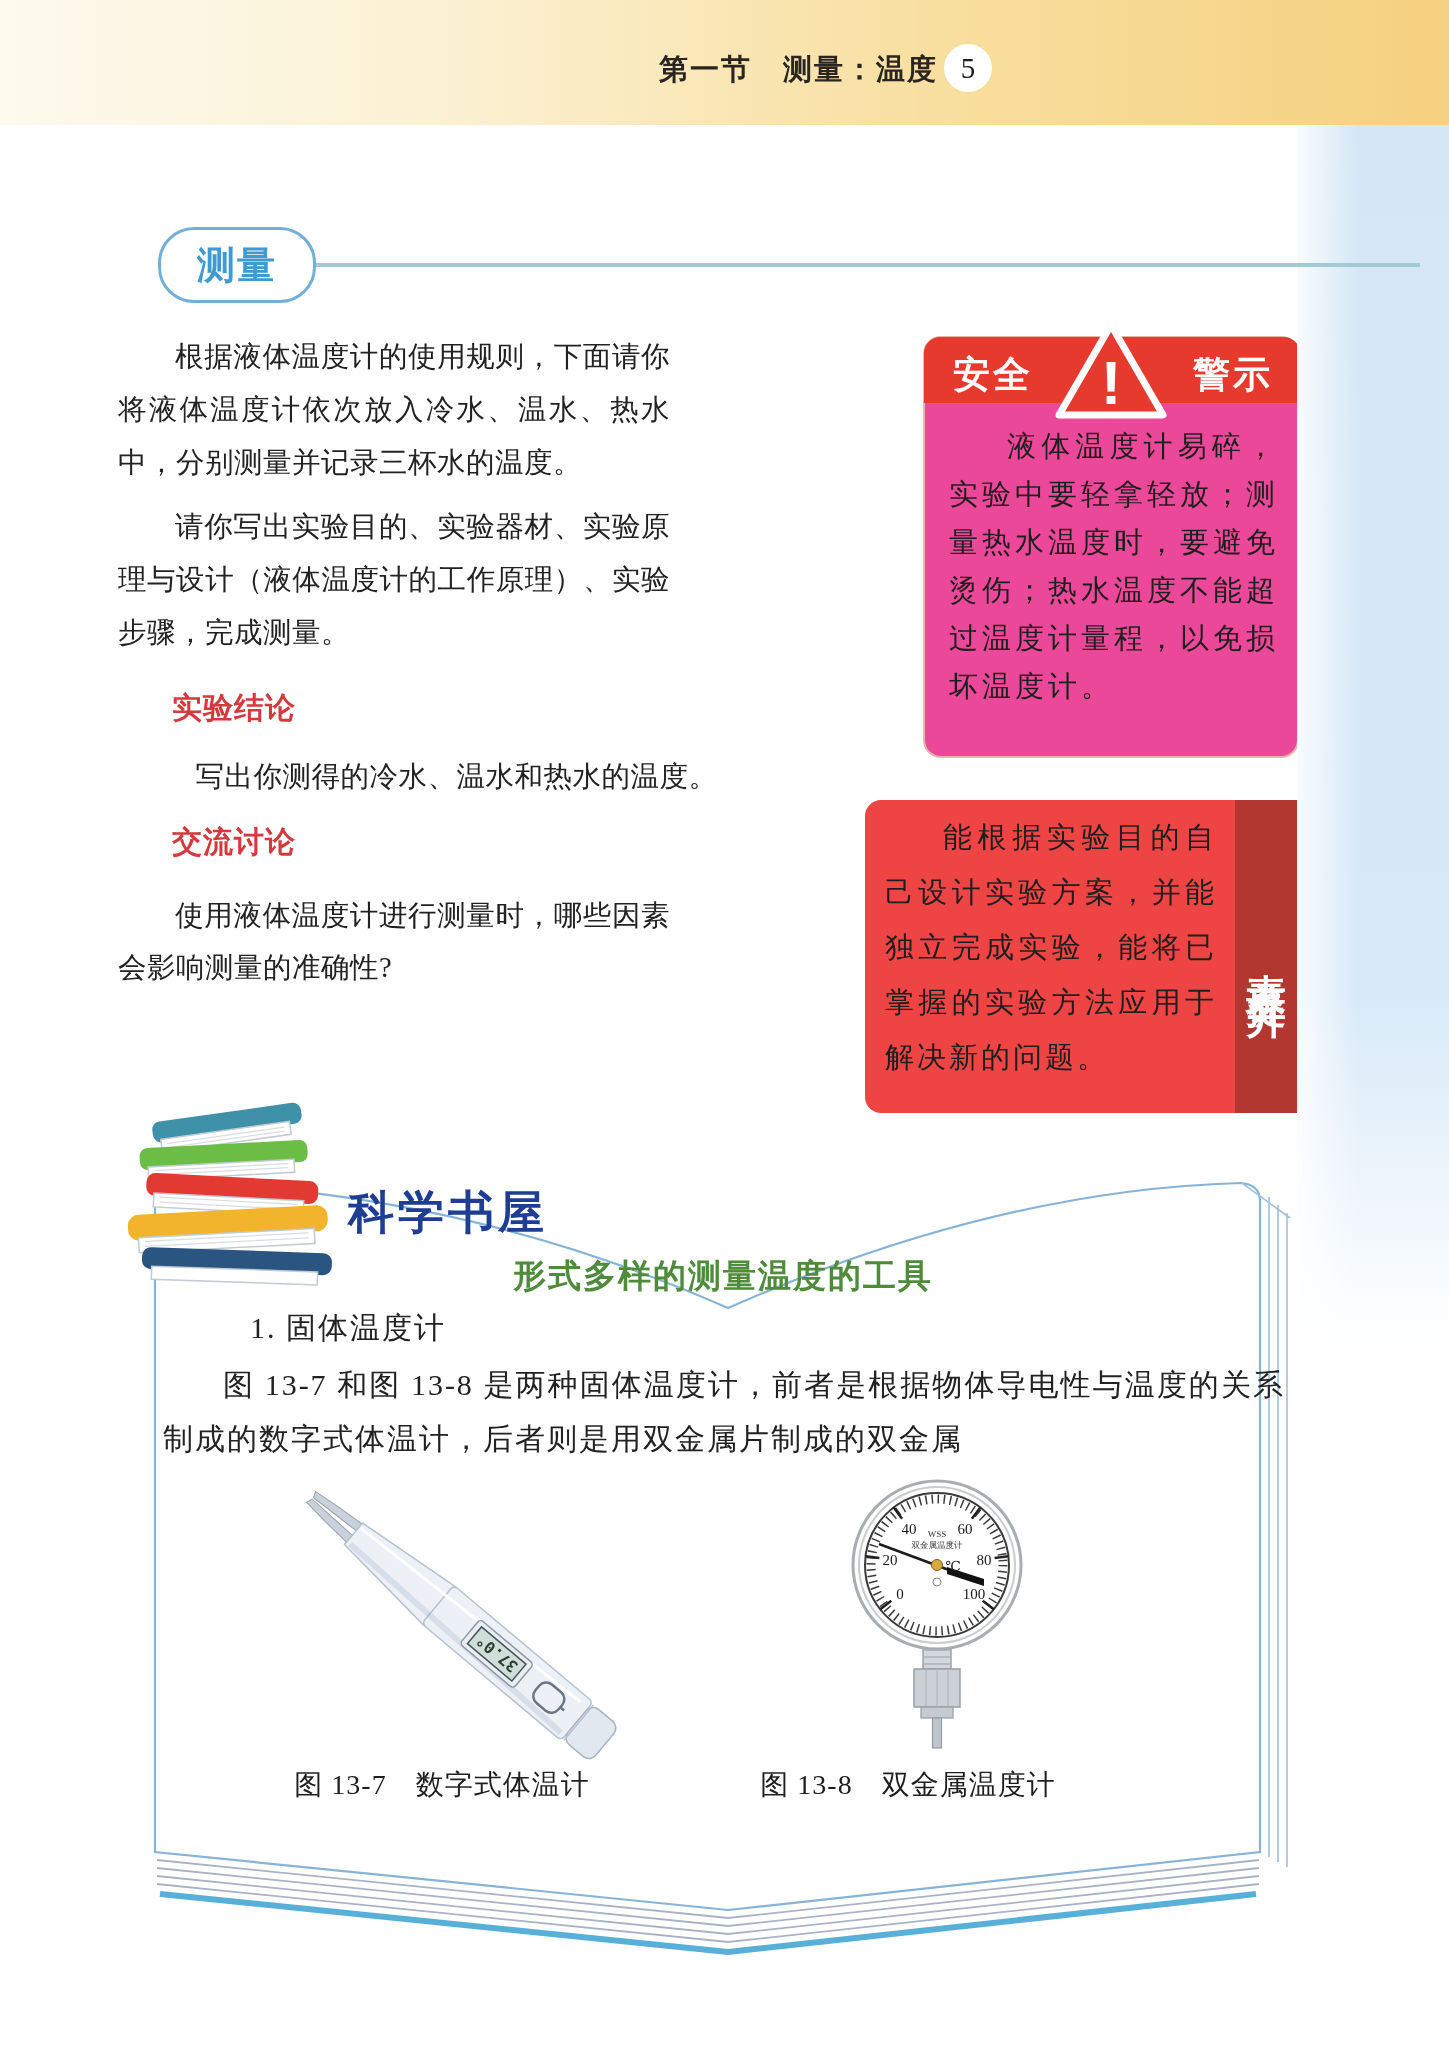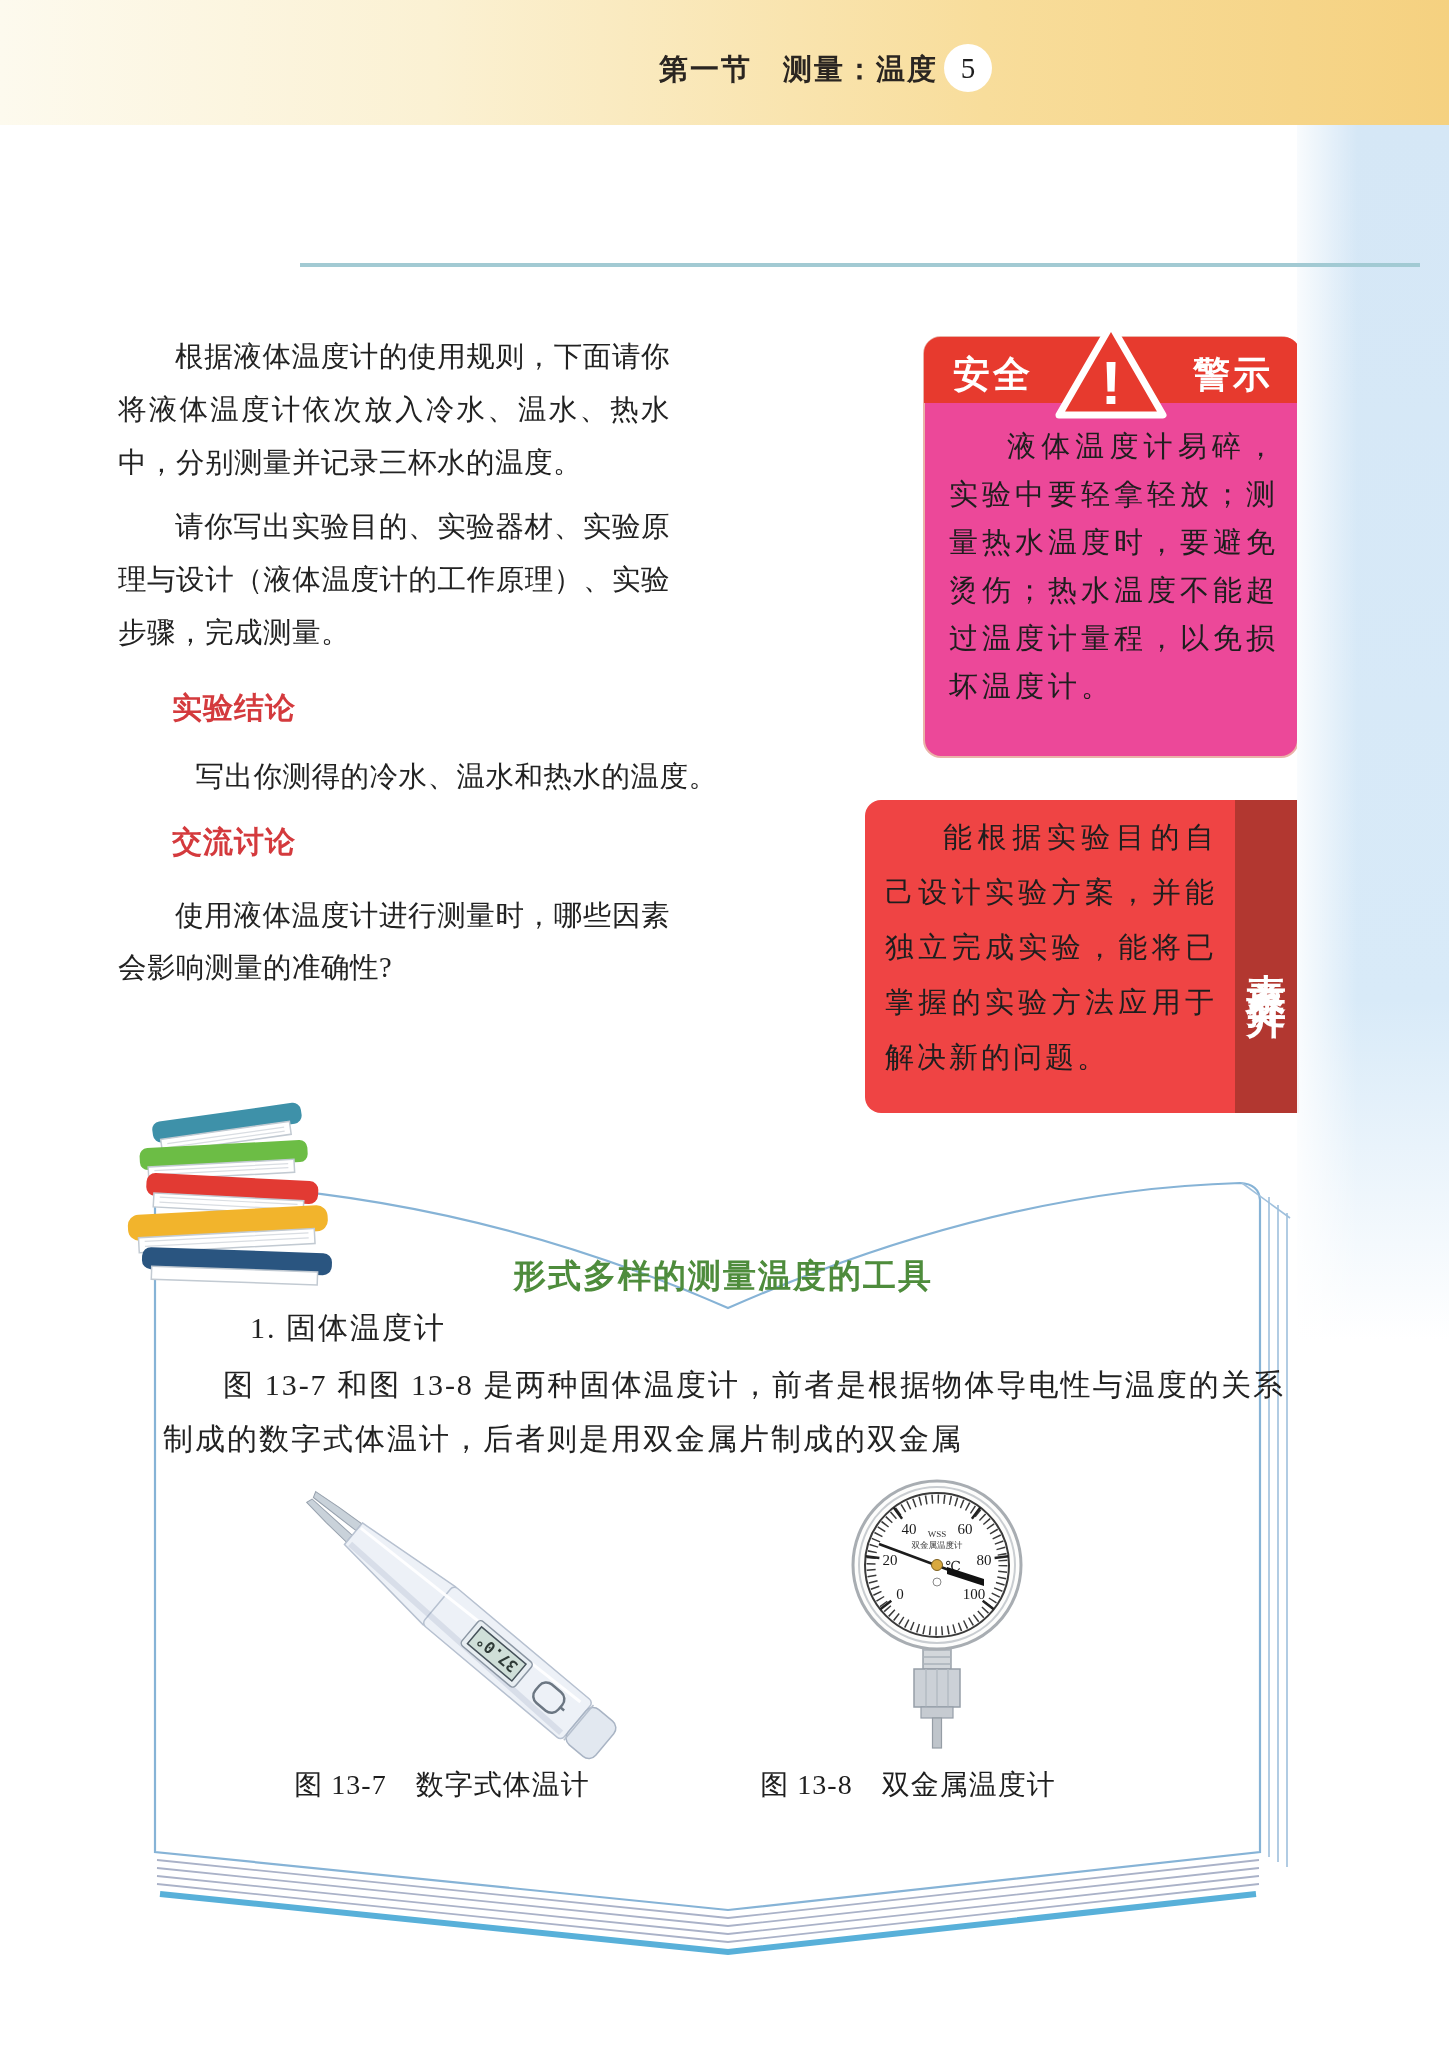--- a/index.html
+++ b/index.html
@@ -76,20 +76,23 @@
 
 <div class="page">
 
   <div class="header-band"></div>
   <div class="section-title">第一节　测量：温度</div>
   <div class="page-badge">
     <span>5</span>
   </div>
 
   <div class="divider-line"></div>
+  <div class="measure-pill">
+    <span>测量</span>
+  </div>
 
   <div class="bodytext indent" style="top:500px;">请你写出实验目的、实验器材、实验原理与设计（液体温度计的工作原理）、实验步骤，完成测量。</div>
   <div class="bodytext indent" style="top:330px;">根据液体温度计的使用规则，下面请你将液体温度计依次放入冷水、温水、热水中，分别测量并记录三杯水的温度。</div>
   <div class="red-heading" style="top:688px;text-align:right;">实验结论</div>
   <div class="bodytext indent" style="top:750px;width:620px;text-align:center;">写出你测得的冷水、温水和热水的温度。</div>
   <div class="red-heading" style="top:822px;">交流讨论</div>
   <div class="bodytext indent" style="top:890px;line-height:52px;">使用液体温度计进行测量时，哪些因素会影响测量的准确性?</div>
 
   <div class="safety-box">
     <div class="safety-header"></div>
@@ -145,20 +148,21 @@
         <rect x="138" y="133" width="176" height="15" fill="#ffffff" stroke="#c2cad2" stroke-width="1.5"></rect>
         <path d="M144,137 H308 M144,142 H308" stroke="#d9dde2" stroke-width="1.2"></path>
       </g>
       <g transform="rotate(2 232 160)">
         <rect x="142" y="150" width="190" height="22" rx="9" fill="#2a5580"></rect>
         <rect x="152" y="169" width="166" height="13" fill="#ffffff" stroke="#c2cad2" stroke-width="1.5"></rect>
       </g>
     </g>
   </svg>
 
+  <div class="sh-title">科学书屋</div>
   <div class="sh-heading">形式多样的测量温度的工具</div>
   <div class="sh-item">1. 固体温度计</div>
   <div class="sh-body">图 13-7 和图 13-8 是两种固体温度计，前者是根据物体导电性与温度的关系制成的数字式体温计，后者则是用双金属片制成的双金属</div>
 
   <svg class="fig-svg" style="left:230px;top:1480px;" width="400" height="300" viewBox="0 0 400 300">
     <g transform="translate(125,55) rotate(40)">
       <polygon points="-58,-8 -30,-11 -2,-13 -2,-4 -56,-2" fill="#c9d2da" stroke="#97a1ad" stroke-width="1"></polygon>
       <polygon points="-58,6 -30,9 -2,11 -2,2 -56,0" fill="#c9d2da" stroke="#97a1ad" stroke-width="1"></polygon>
       <polygon points="-2,-14 110,-25 110,25 -2,14" fill="#edf1f7" stroke="#b7c1d0" stroke-width="1.5"></polygon>
       <rect x="108" y="-25" width="182" height="50" rx="5" fill="#edf1f7" stroke="#b7c1d0" stroke-width="1.5"></rect>

